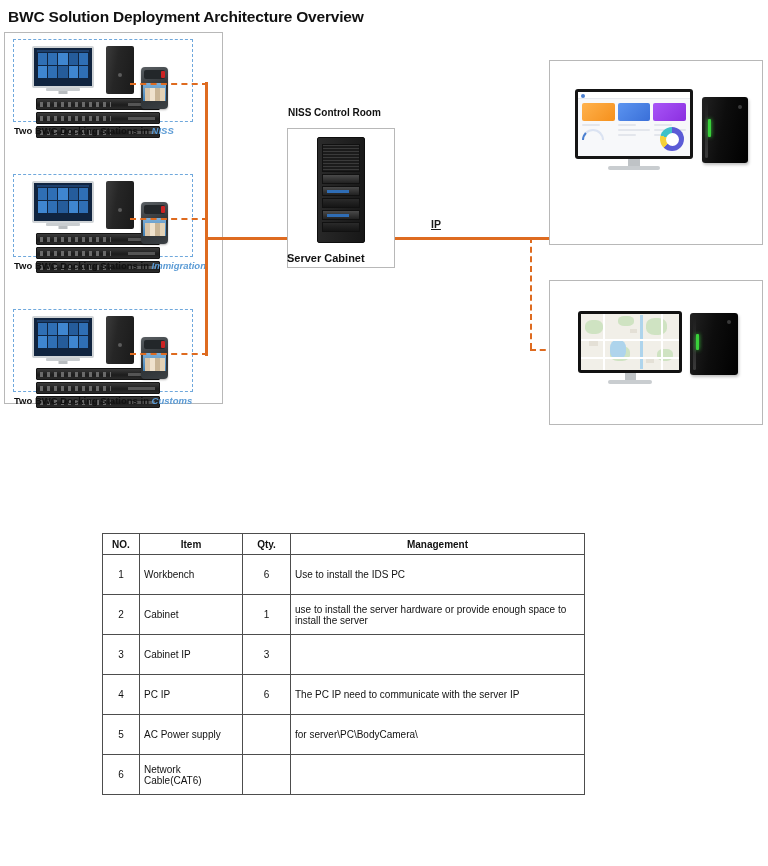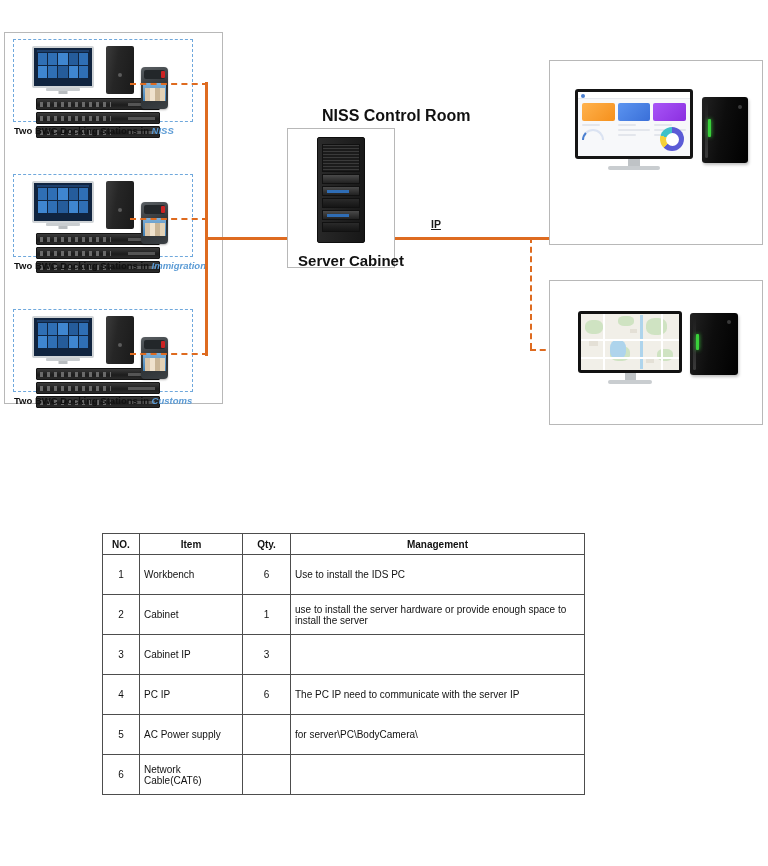--- a/index.html
+++ b/index.html
@@ -147,33 +147,32 @@
     background: #e7d4bb;
   }
   .bodycam .lcd span:nth-child(1) { left: 6%;  background: #d8c4a8; }
   .bodycam .lcd span:nth-child(2) { left: 30%; background: #efe2cd; }
   .bodycam .lcd span:nth-child(3) { left: 54%; background: #c9b596; }
   .bodycam .lcd span:nth-child(4) { left: 76%; background: #e3d2b6; }
 
   
   .niss-label {
     position: absolute; left: 288px; top: 77px;
-    font-size: 16px; font-weight: bold; color: #111;
+    font-size: 10px; font-weight: bold; color: #111;
     white-space: nowrap;
-    margin-left: 34px;
   }
   .niss-panel {
     position: absolute; left: 287px; top: 98px;
     width: 108px; height: 140px;
     border: 1px solid #b8b8b8; background: #fff;
   }
   .niss-caption {
     position: absolute; left: 287px; top: 222px;
-    width: 128px; text-align: center;
-    font-size: 15px; font-weight: bold; color: #111;
+    width: 128px; text-align: left;
+    font-size: 11px; font-weight: bold; color: #111;
   }
   .rack {
     position: absolute; left: 50%; top: 8px;
     transform: translateX(-50%);
     width: 48px; height: 106px;
     background: linear-gradient(95deg,#2b2b2b,#171717);
     border: 1px solid #0e0e0e;
     border-radius: 2px;
     padding: 4px 4px;
   }
@@ -377,20 +376,21 @@
   .col-item { width: 103px; }
   .col-qty  { width: 48px; }
   .col-desc { width: 294px; }
   tbody tr { height: 40px; }
 </style>
 </head>
 <body>
 
 <div class="page">
 
+  <div class="h-title" id="heading-architecture">BWC Solution Deployment Architecture Overview</div>
 
   <div class="arch">
 
     <div class="left-panel">
 
       <div class="dock-group" style="top:6px;">
         <div class="dock-box">
           <div class="mon" style="left:18px; top:6px;">
             <div class="screen" style="width:62px;height:42px;">
               <div class="bar"></div>

